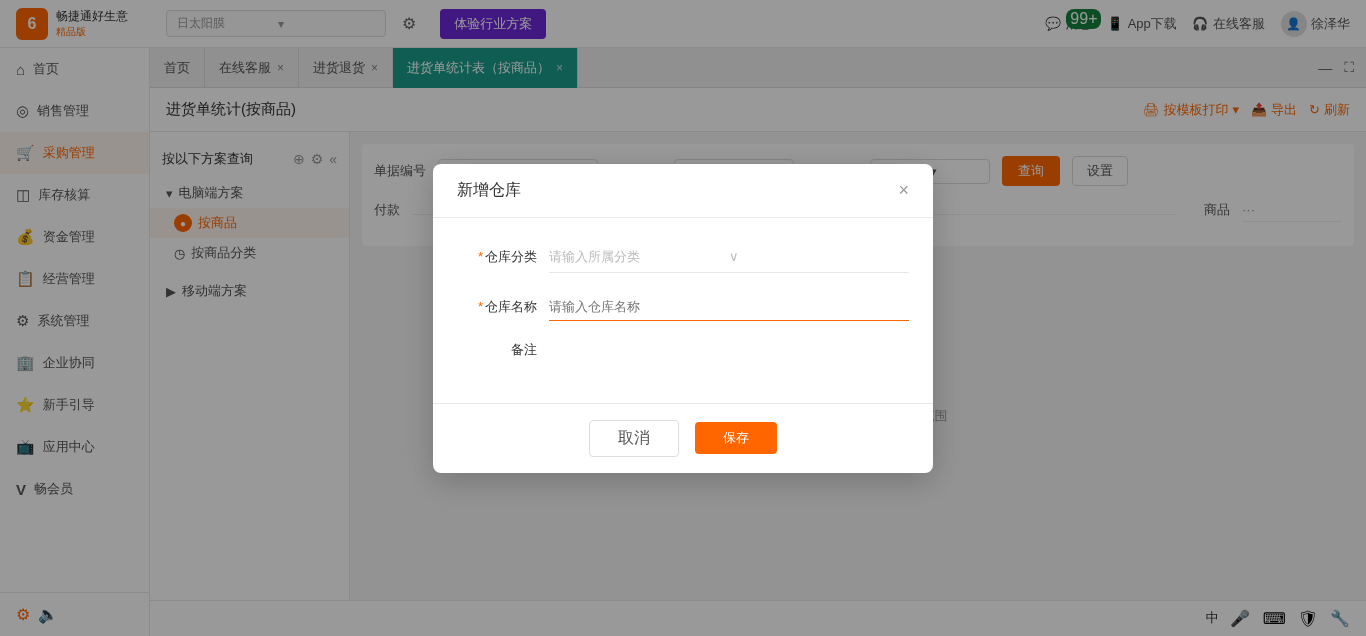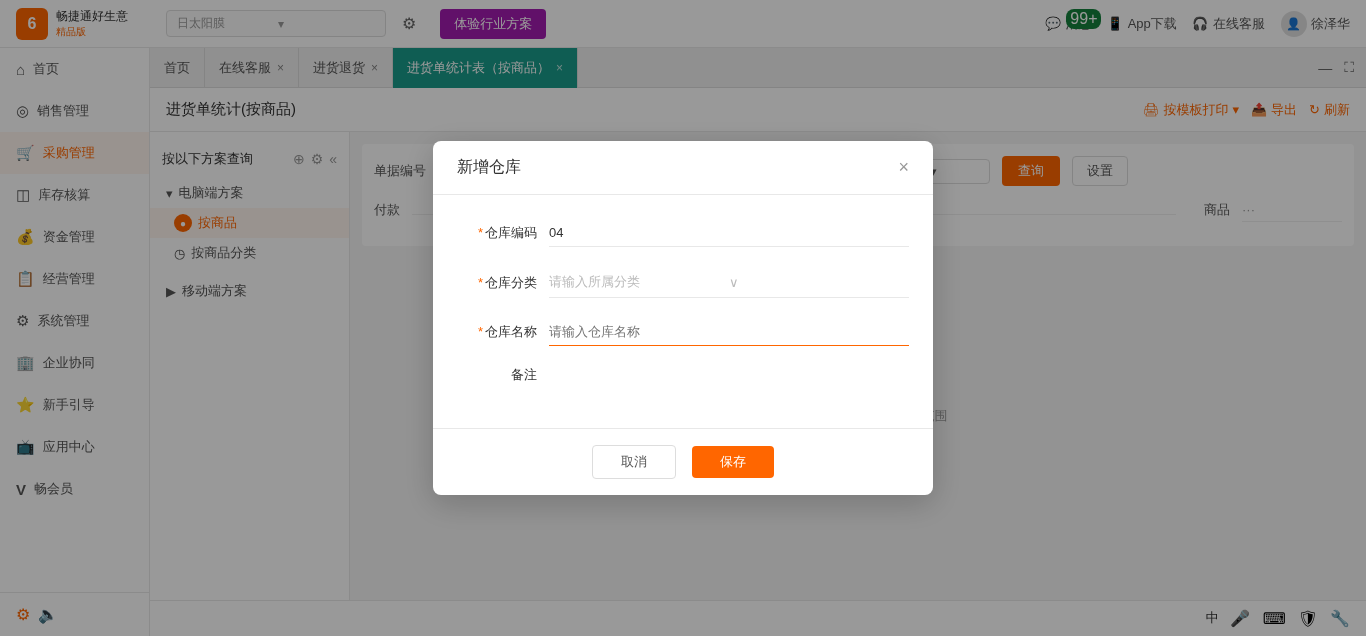--- a/index.html
+++ b/index.html
@@ -40,21 +40,21 @@
       border: 1px solid #ddd;
       border-radius: 4px;
       padding: 4px 10px;
       width: 220px;
       background: #fafafa;
     }
     .nav-search-box span { color: #999; font-size: 12px; flex: 1; }
     .nav-dropdown { font-size: 12px; color: #666; margin-left: 4px; }
     .nav-settings-icon { font-size: 16px; color: #666; margin-left: 8px; cursor: pointer; }
     .btn-trial {
-      background: #a21caf;
+      background: #6d28d9;
       color: #fff;
       border: none;
       border-radius: 4px;
       padding: 6px 14px;
       font-size: 13px;
       cursor: pointer;
       margin-left: 16px;
       text-align: center;
     }
     .nav-right {
@@ -319,21 +319,21 @@
       display: flex; align-items: center; justify-content: center;
       gap: 16px;
       padding: 16px 24px;
       border-top: 1px solid #e8e8e8;
     }
     .btn-cancel {
       border: 1px solid #ddd;
       background: #fff;
       border-radius: 4px;
       padding: 7px 28px;
-      font-size: 13px;
+      font-size: 16px;
       cursor: pointer;
       color: #555;
     }
     .btn-save {
       background: #f60;
       color: #fff;
       border: none;
       border-radius: 4px;
       padding: 7px 28px;
       font-size: 13px;
@@ -568,24 +568,20 @@
 </div>
 
 <div class="modal-overlay">
   <div class="modal">
     <div class="modal-header">
       <span class="modal-title">新增仓库</span>
       <span class="modal-close">×</span>
     </div>
     <div class="modal-body">
 
-      <div class="form-row">
-        <span class="form-label required">仓库编码</span>
-        <input class="form-input" value="04" style="">
-      </div>
 
       <div class="form-row">
         <span class="form-label required">仓库分类</span>
         <div class="form-select">
           <span>请输入所属分类</span>
           <span class="form-select-arrow">∨</span>
         </div>
       </div>
 
       <div class="form-row">

